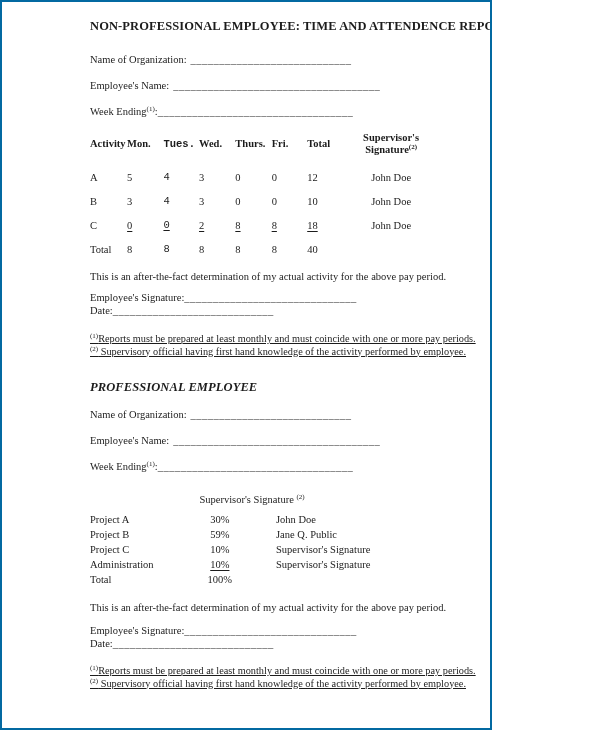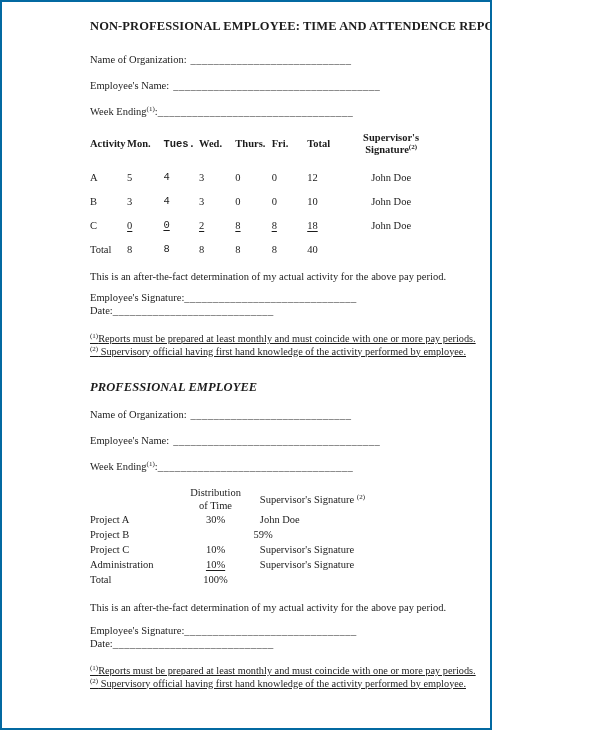--- a/index.html
+++ b/index.html
@@ -42,21 +42,21 @@
   .t1.row { height: 24px; align-items: center; }
   .t1rows { margin-top: 8px; }
   .u { text-decoration: underline; text-underline-offset: 2px; }
 
   
   .t2 { display: flex; line-height: 13px; }
   .t2 .a { width: 112px; text-align: left; }
   .t2 .b2 { width: 122px; text-align: center; }
   .t2 .c3 { width: 240px; }
   .t2.head { height: 26px; align-items: center; margin-top: 12px; }
-  .t2.row { height: 15px; line-height: 15px; }
+  .t2.row { height: 15px; line-height: 15px; gap: 16px; }
 
   .statement { margin-top: 9px; line-height: 13px; white-space: nowrap; }
   .statement.second { margin-top: 14px; }
   .sigblock { margin-top: 9px; line-height: 12.5px; white-space: nowrap; }
   .sigblock.second { margin-top: 11px; }
   .footnotes { margin-top: 16px; line-height: 12.5px; font-size: 10.3px; white-space: nowrap; text-decoration: underline; }
   .footnotes.second { margin-top: 15px; }
 </style>
 </head>
 <body>
@@ -154,36 +154,33 @@
     </div>
     <div class="field">
       <span>Employee's Name:</span><sup></sup><span></span><span class="line gap">____________________________________</span>
     </div>
     <div class="field">
       <span>Week Ending</span><sup>(1)</sup><span>:</span><span class="line">__________________________________</span>
     </div>
 
     <div class="t2 head">
       <div class="a"></div>
-      <div class="b2">
-        <div>Distribution</div>
-        <div>of Time</div>
-      </div>
       <div class="c3"><span>Supervisor's Signature </span><sup>(2)</sup></div>
     </div>
 
     <div>
       <div class="t2 row">
         <div class="a">Project A</div>
         <div class="b2">30%</div>
         <div class="c3">John Doe</div>
       </div>
       <div class="t2 row">
         <div class="a">Project B</div>
         <div class="b2">59%</div>
+        <div class="c3">Jane Q. Public</div>
       </div>
       <div class="t2 row">
         <div class="a">Project C</div>
         <div class="b2">10%</div>
         <div class="c3">Supervisor's Signature</div>
       </div>
       <div class="t2 row">
         <div class="a">Administration</div>
         <div class="b2"><span class="u">10%</span></div>
         <div class="c3">Supervisor's Signature</div>

